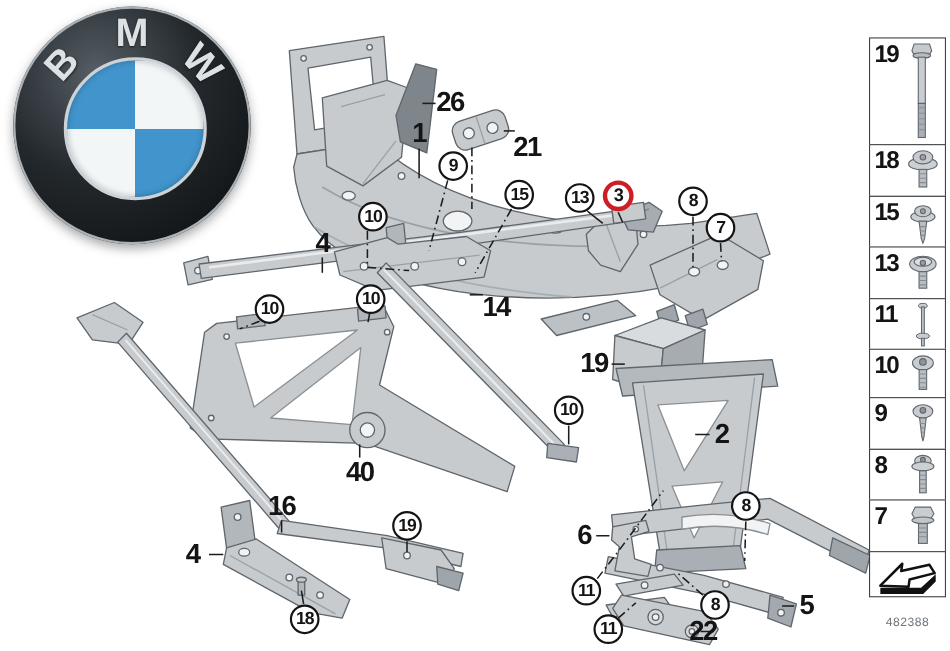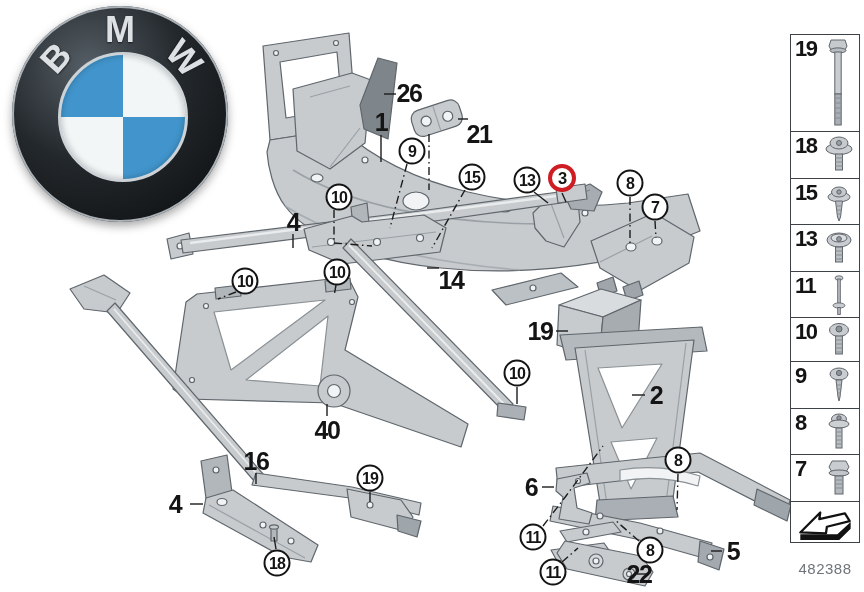--- a/index.html
+++ b/index.html
@@ -35,21 +35,21 @@
   
   .legend{position:absolute;left:790px;top:34px;width:70px;}
   .leg-row{position:relative;box-sizing:border-box;border:1.6px solid #3c4247;margin-top:-1.6px;
            background:#fff;}
   .leg-row:first-child{margin-top:0;}
   .leg-num{position:absolute;left:4px;top:1px;font-size:22px;font-weight:bold;letter-spacing:-1.5px;
            color:#141414;}
   .leg-icon{position:absolute;right:2px;top:1px;}
   .leg-arrow{display:flex;align-items:center;justify-content:center;}
   .image-number{position:absolute;left:788px;top:560px;width:74px;text-align:center;
-           font-size:15px;color:#6f757b;letter-spacing:.5px;}
+           font-size:11px;color:#6f757b;letter-spacing:.5px;}
 </style>
 </head>
 <body>
 
 <div class="stage">
 
   <div class="bmw">
     <span class="bmw-letter b">B</span>
     <span class="bmw-letter m">M</span>
     <span class="bmw-letter w">W</span>

